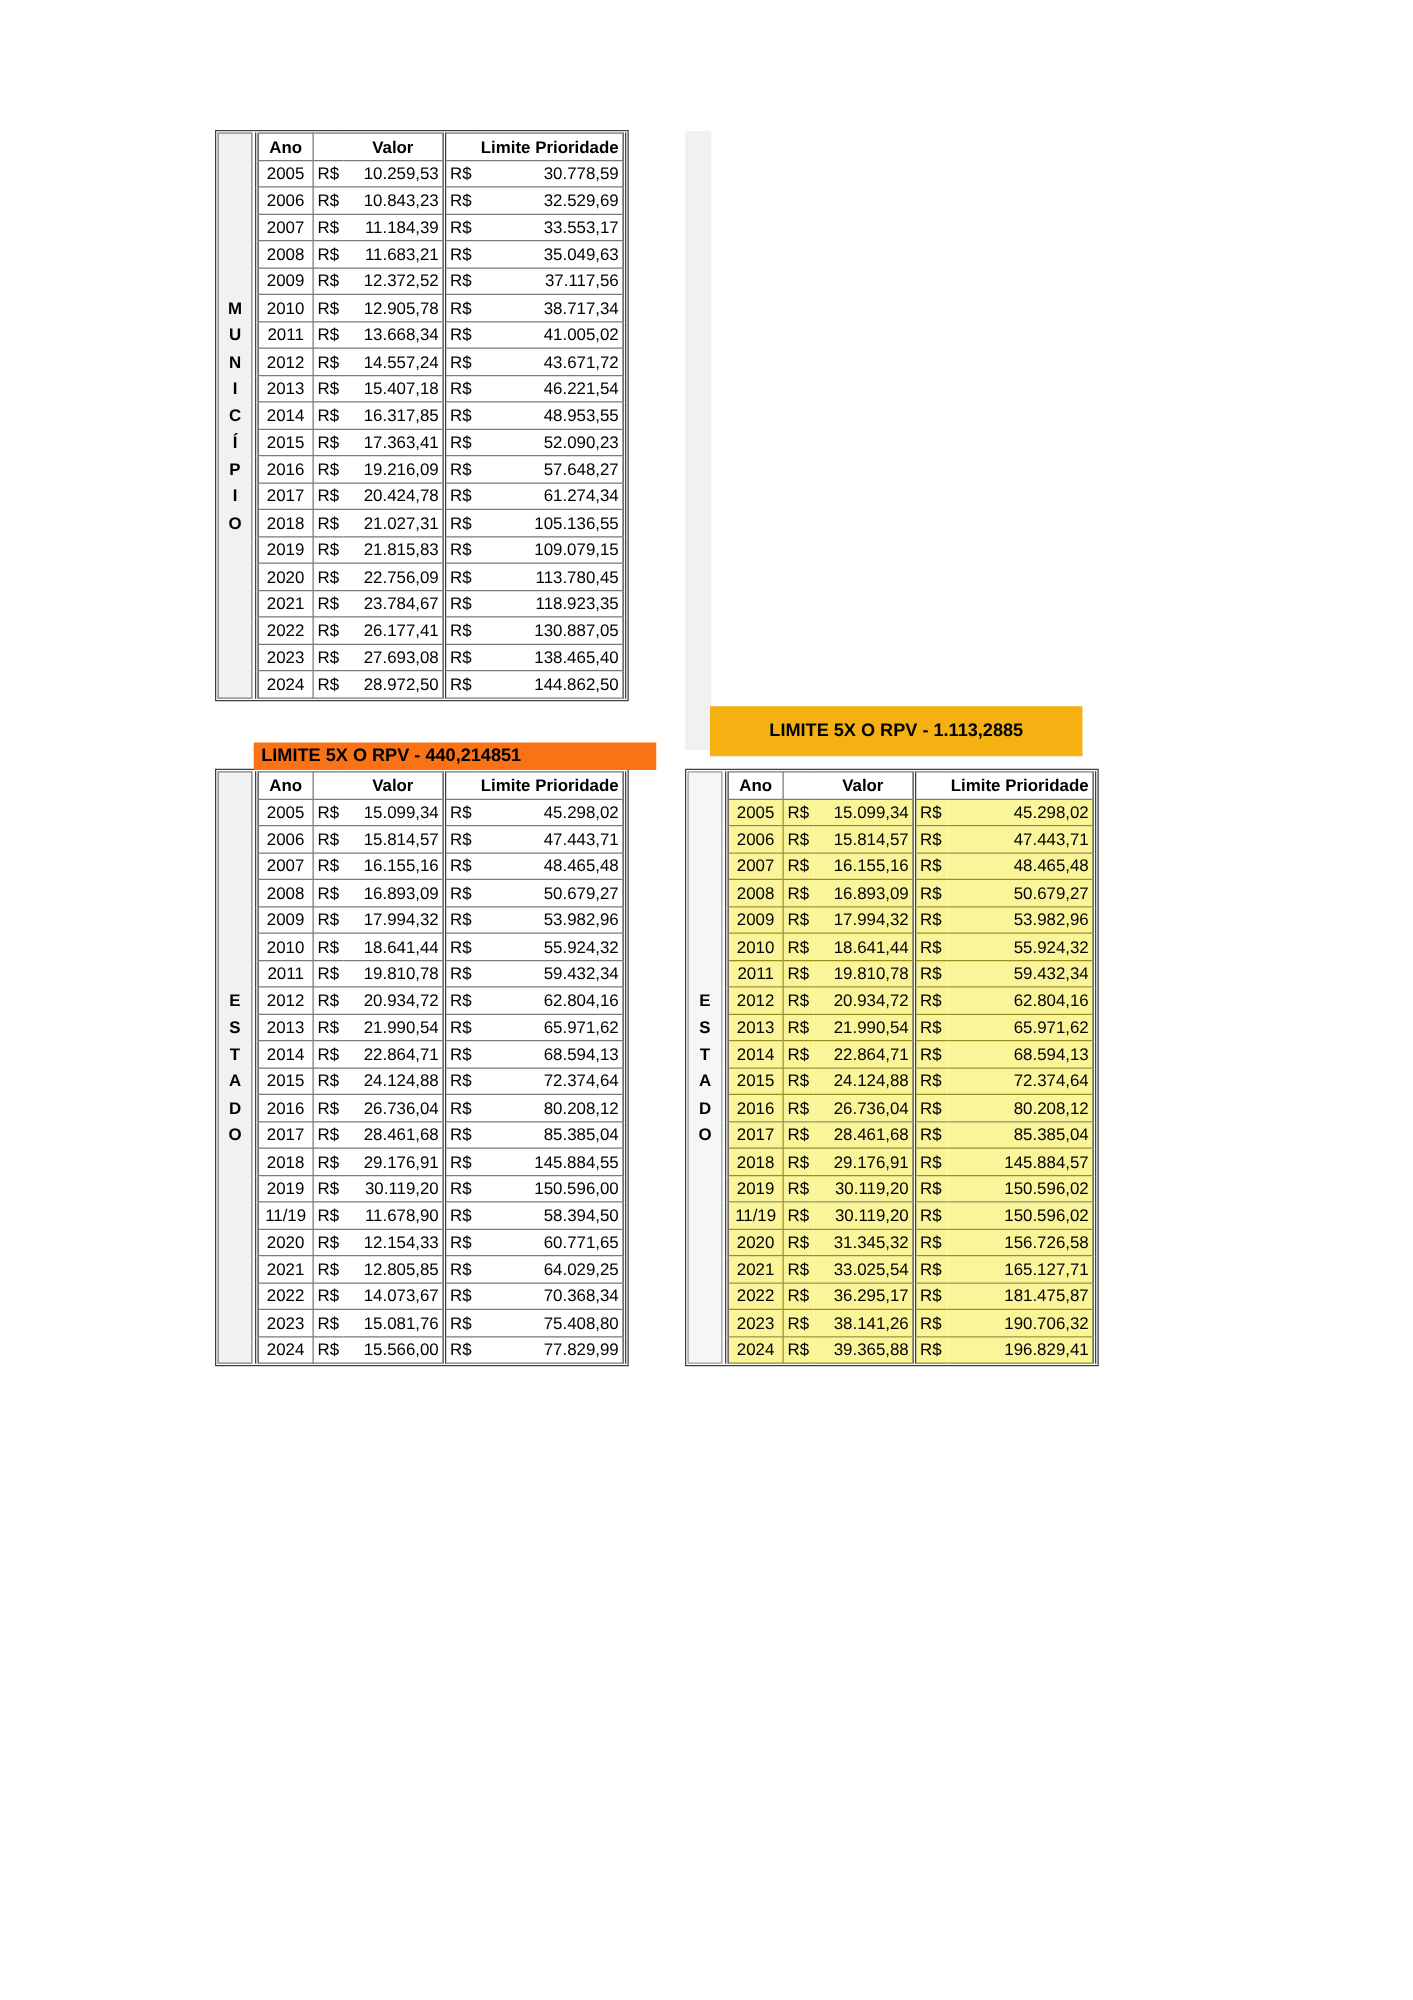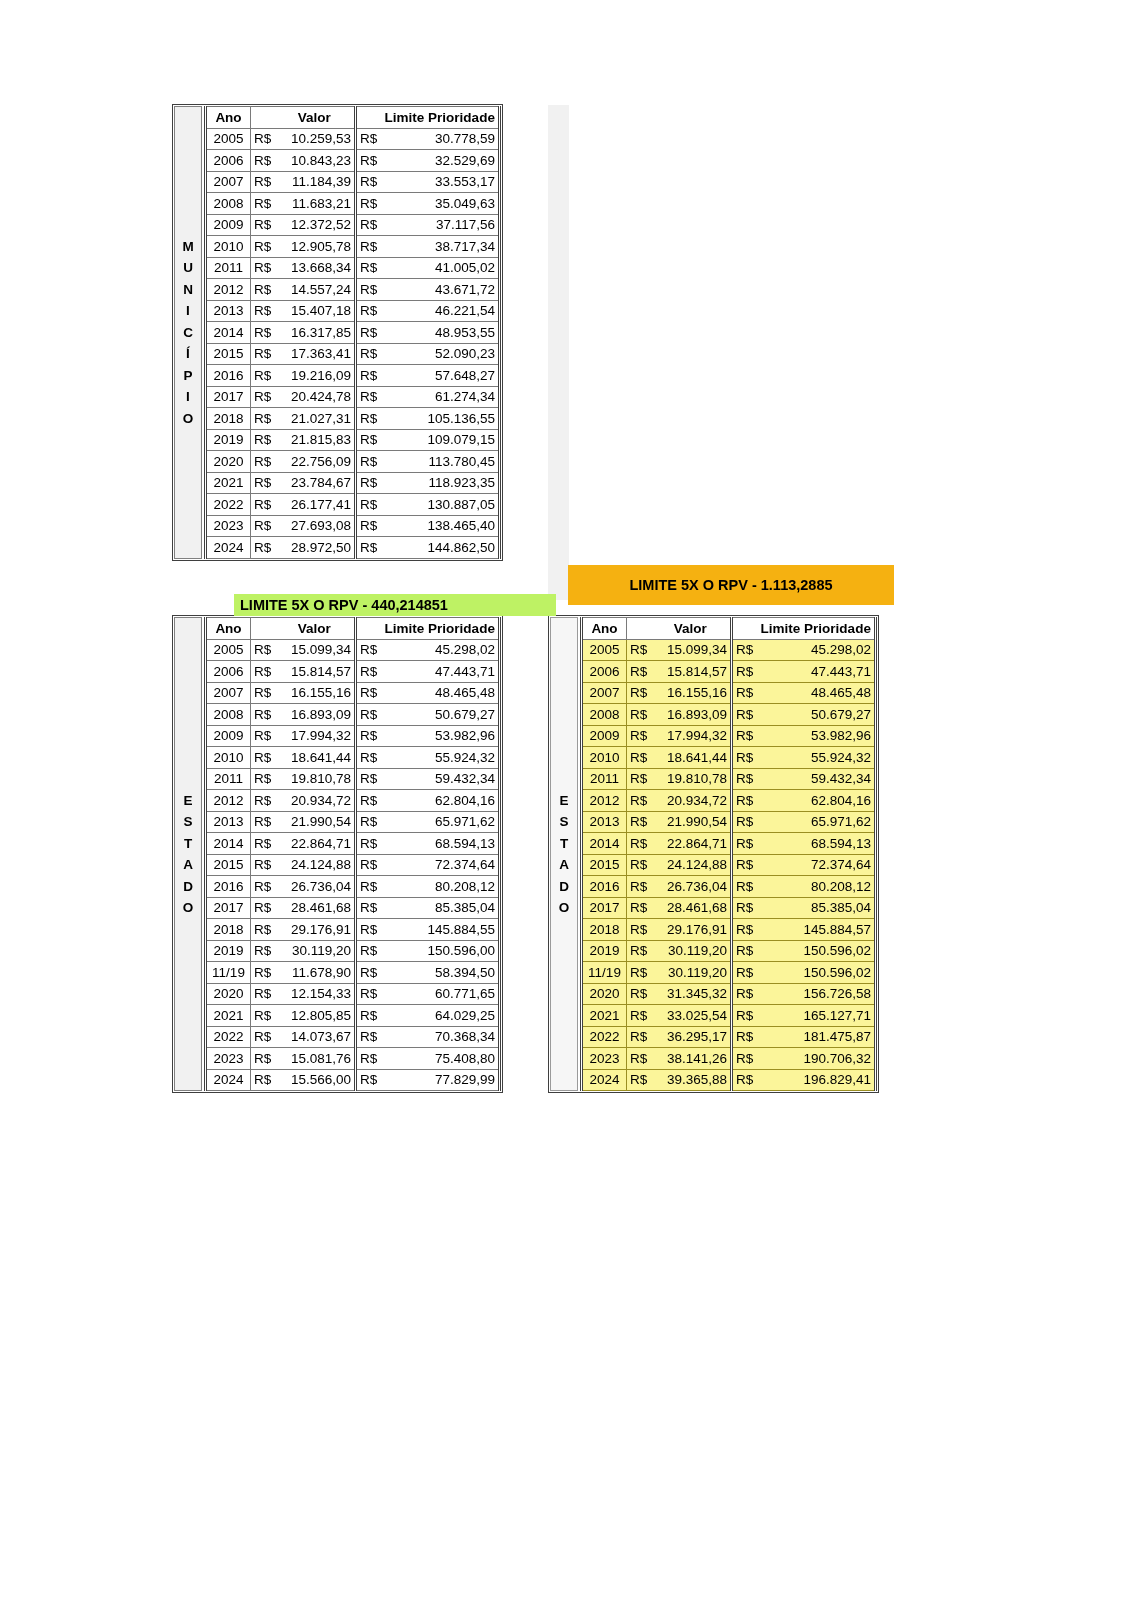--- a/index.html
+++ b/index.html
@@ -113,24 +113,23 @@
     position: absolute;
     font-weight: bold;
     font-size: 14.5px;
     color: #000000;
     display: flex;
     align-items: center;
     box-sizing: border-box;
     z-index: 3;
   }
   .banner-blue {
-    background: #bef264;
+    background: #f97316;
     padding-left: 6px;
     justify-content: flex-start;
-    margin-left: 31px;
   }
   .banner-orange {
     background: #f5b111;
     justify-content: center;
   }
 </style>
 </head>
 <body>
 
 <div class="page">
@@ -301,21 +300,21 @@
               <td class="col-cur2 sep-left">R$</td>
               <td class="col-lim last-col">144.862,50</td>
             </tr>
           </tbody>
       </table>
     </div>
   </div>
 
   <div class="banner banner-blue" style="left:203px; top:594px; width:322px; height:22px;">LIMITE 5X O RPV - 440,214851</div>
 
-  <div class="banner banner-orange" style="left:568px; top:565px; width:326px; height:40px;">LIMITE 5X O RPV - 1.113,2885</div>
+  <div class="banner banner-orange" style="left:568px; top:565px; width:298px; height:40px;">LIMITE 5X O RPV - 1.113,2885</div>
 
   <div class="block" style="left:172px; top:615px;">
     <div class="frame">
       <div class="label-col">
           <span>E</span>
           <span>S</span>
           <span>T</span>
           <span>A</span>
           <span>D</span>
           <span>O</span>

